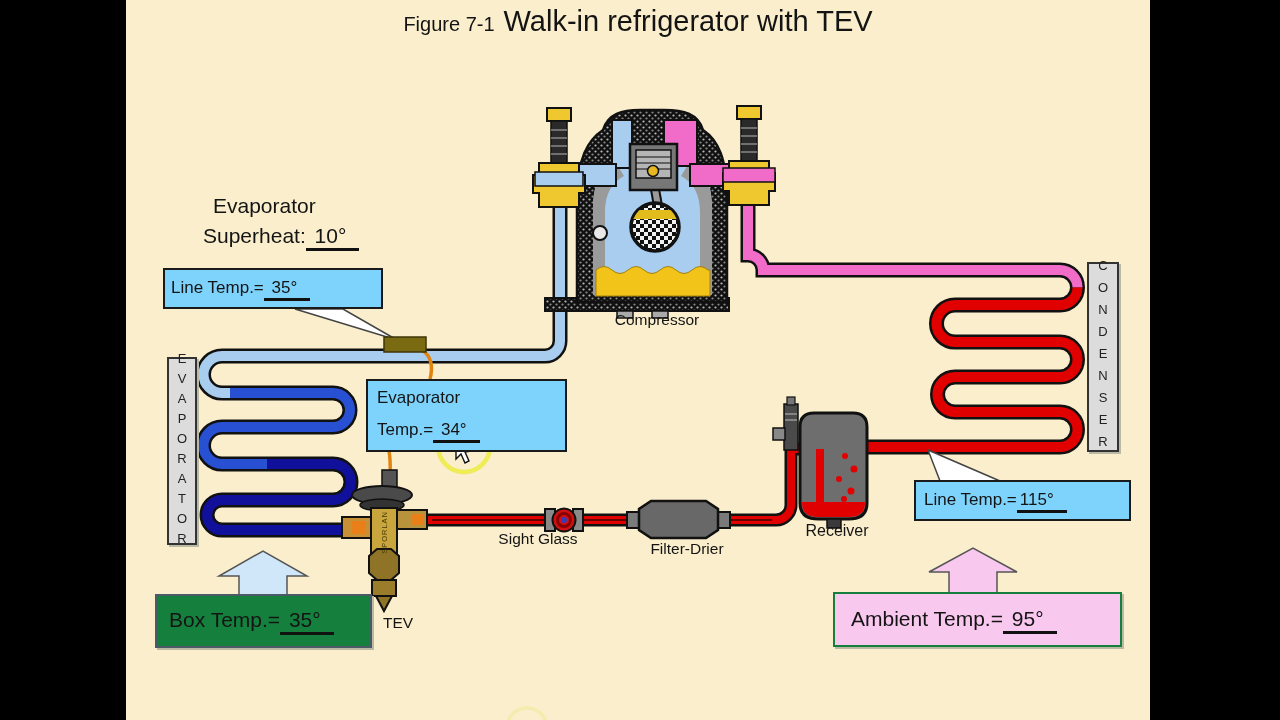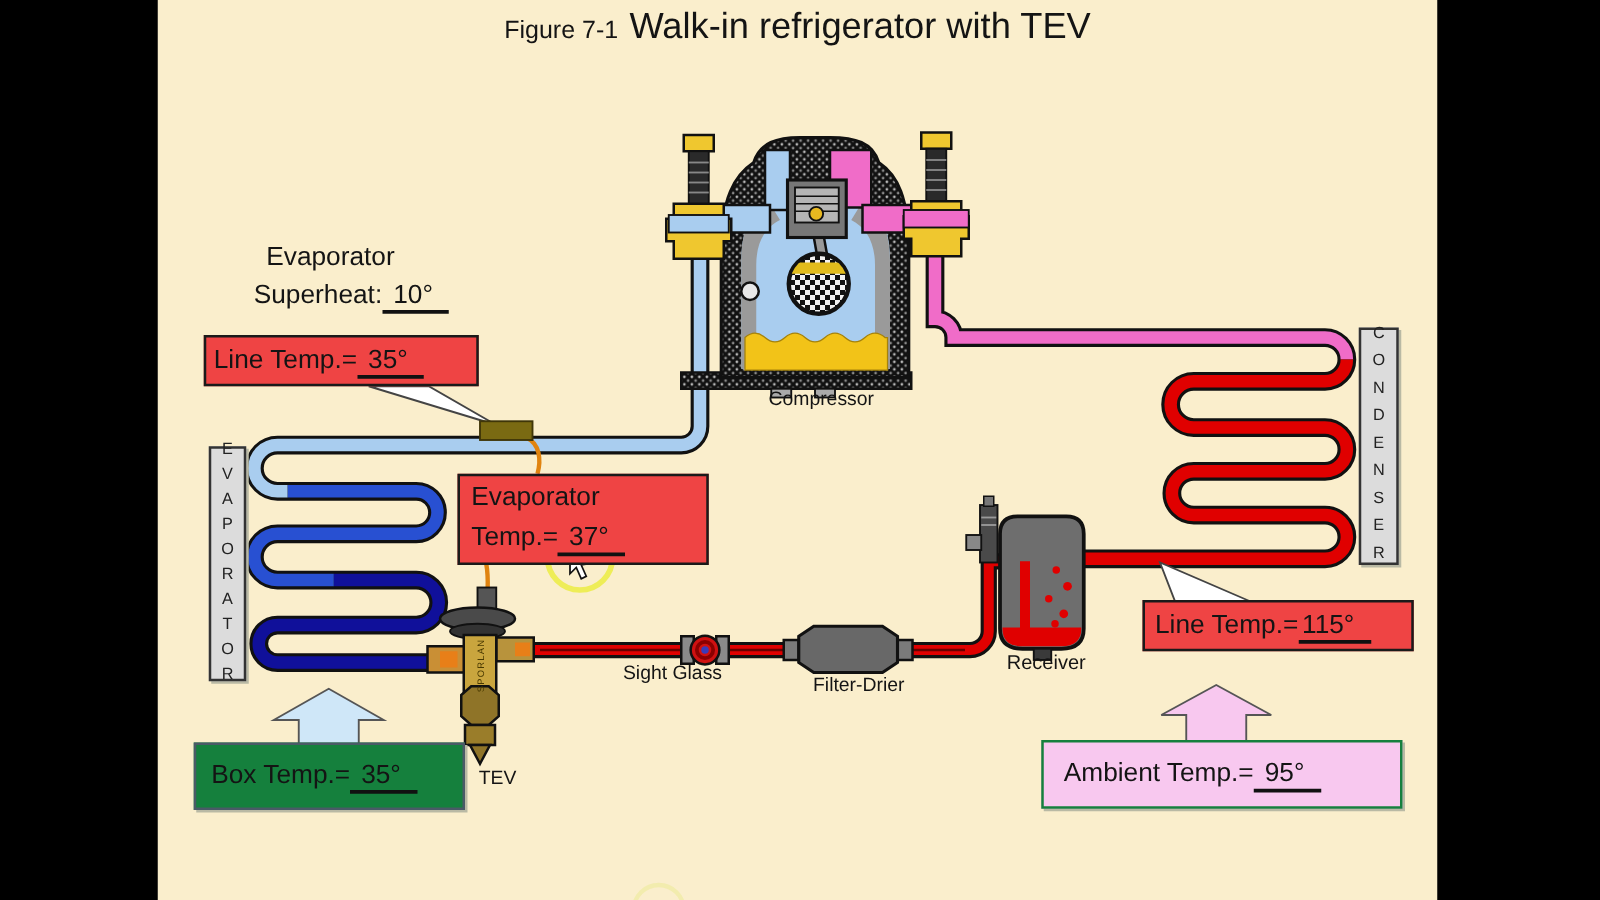--- a/index.html
+++ b/index.html
@@ -7,21 +7,21 @@
          font-family:"Liberation Sans",sans-serif;background:#000;}
   #slide{position:absolute;left:126px;top:0;width:1024px;height:720px;background:#FAEECC;}
   #diagram{position:absolute;left:0;top:0;z-index:1;}
   .bar{position:absolute;top:0;height:720px;background:#000;z-index:10;}
   #bar-left{left:0;width:126px;}
   #bar-right{left:1150px;width:130px;}
   .ovl{position:absolute;z-index:3;color:#141414;white-space:nowrap;}
   #title{left:126px;top:5px;width:1024px;text-align:center;}
   #title .fig{font-size:20px;}
   #title .main{font-size:29px;margin-left:9px;}
-  .callout{background:#ef4444;border:2px solid #1a1a1a;font-size:21px;line-height:36px;}
+  .callout{background:#7dd3fc;border:2px solid #1a1a1a;font-size:17px;line-height:36px;}
   .uv{border-bottom:3px solid #111;padding:0 13px 1px 3px;white-space:pre;}
   #superheat{left:203px;top:191px;font-size:21px;line-height:30px;}
   #superheat .l1{padding-left:10px;}
   #lt35{left:163px;top:268px;width:210px;height:37px;padding-left:6px;}
   #evapt{left:366px;top:379px;width:188px;height:68px;padding:1px 0 0 9px;line-height:32px;}
   #evtd{left:415px;top:467px;width:177px;height:37px;padding-left:10px;}
   #lt115{left:914px;top:480px;width:205px;height:37px;padding-left:8px;}
   #boxt{left:155px;top:594px;width:201px;height:50px;background:#15803d;border:2px solid #4a5a66;
         font-size:21px;line-height:48px;padding-left:12px;box-shadow:2px 2px 0 #b9b9a4;}
   #ambt{left:833px;top:592px;width:269px;height:51px;background:#F8C8EF;border:2px solid #15803d;
@@ -211,21 +211,21 @@
     <div class="l1">Evaporator</div>
     <div><span>Superheat:</span><span class="uv"> 10°</span></div>
   </div>
 
   <div class="ovl callout" id="lt35">
     <span>Line Temp.=</span><span class="uv"> 35°</span>
   </div>
 
   <div class="ovl callout" id="evapt">
     <div>Evaporator</div>
-    <div><span>Temp.=</span><span class="uv"> 37°</span></div>
+    <div><span>Temp.=</span><span class="uv"> 34°</span></div>
   </div>
 
 
   <div class="ovl callout" id="lt115">
     <span>Line Temp.=</span><span class="uv">115°</span>
   </div>
 
   <div class="ovl" id="boxt">
     <span>Box Temp.=</span><span class="uv"> 35°</span>
   </div>

